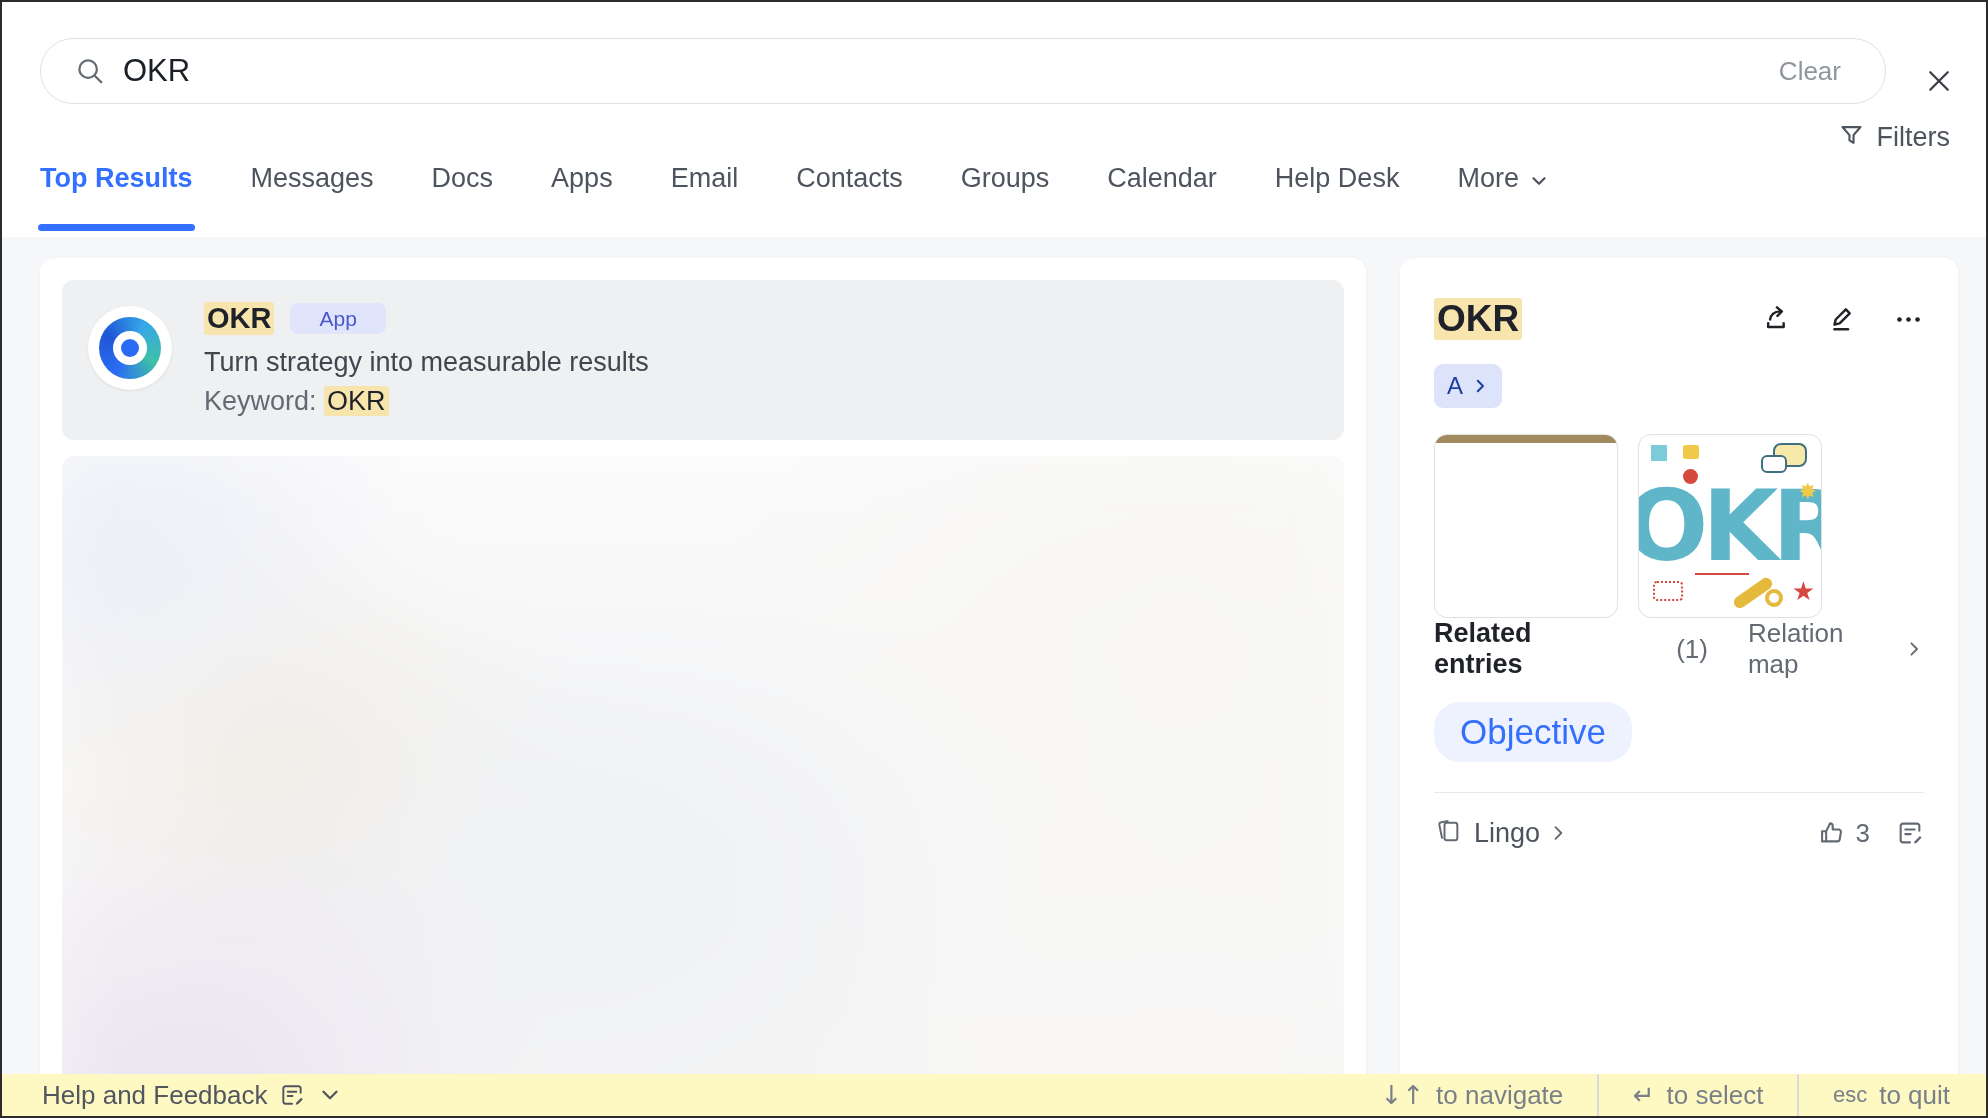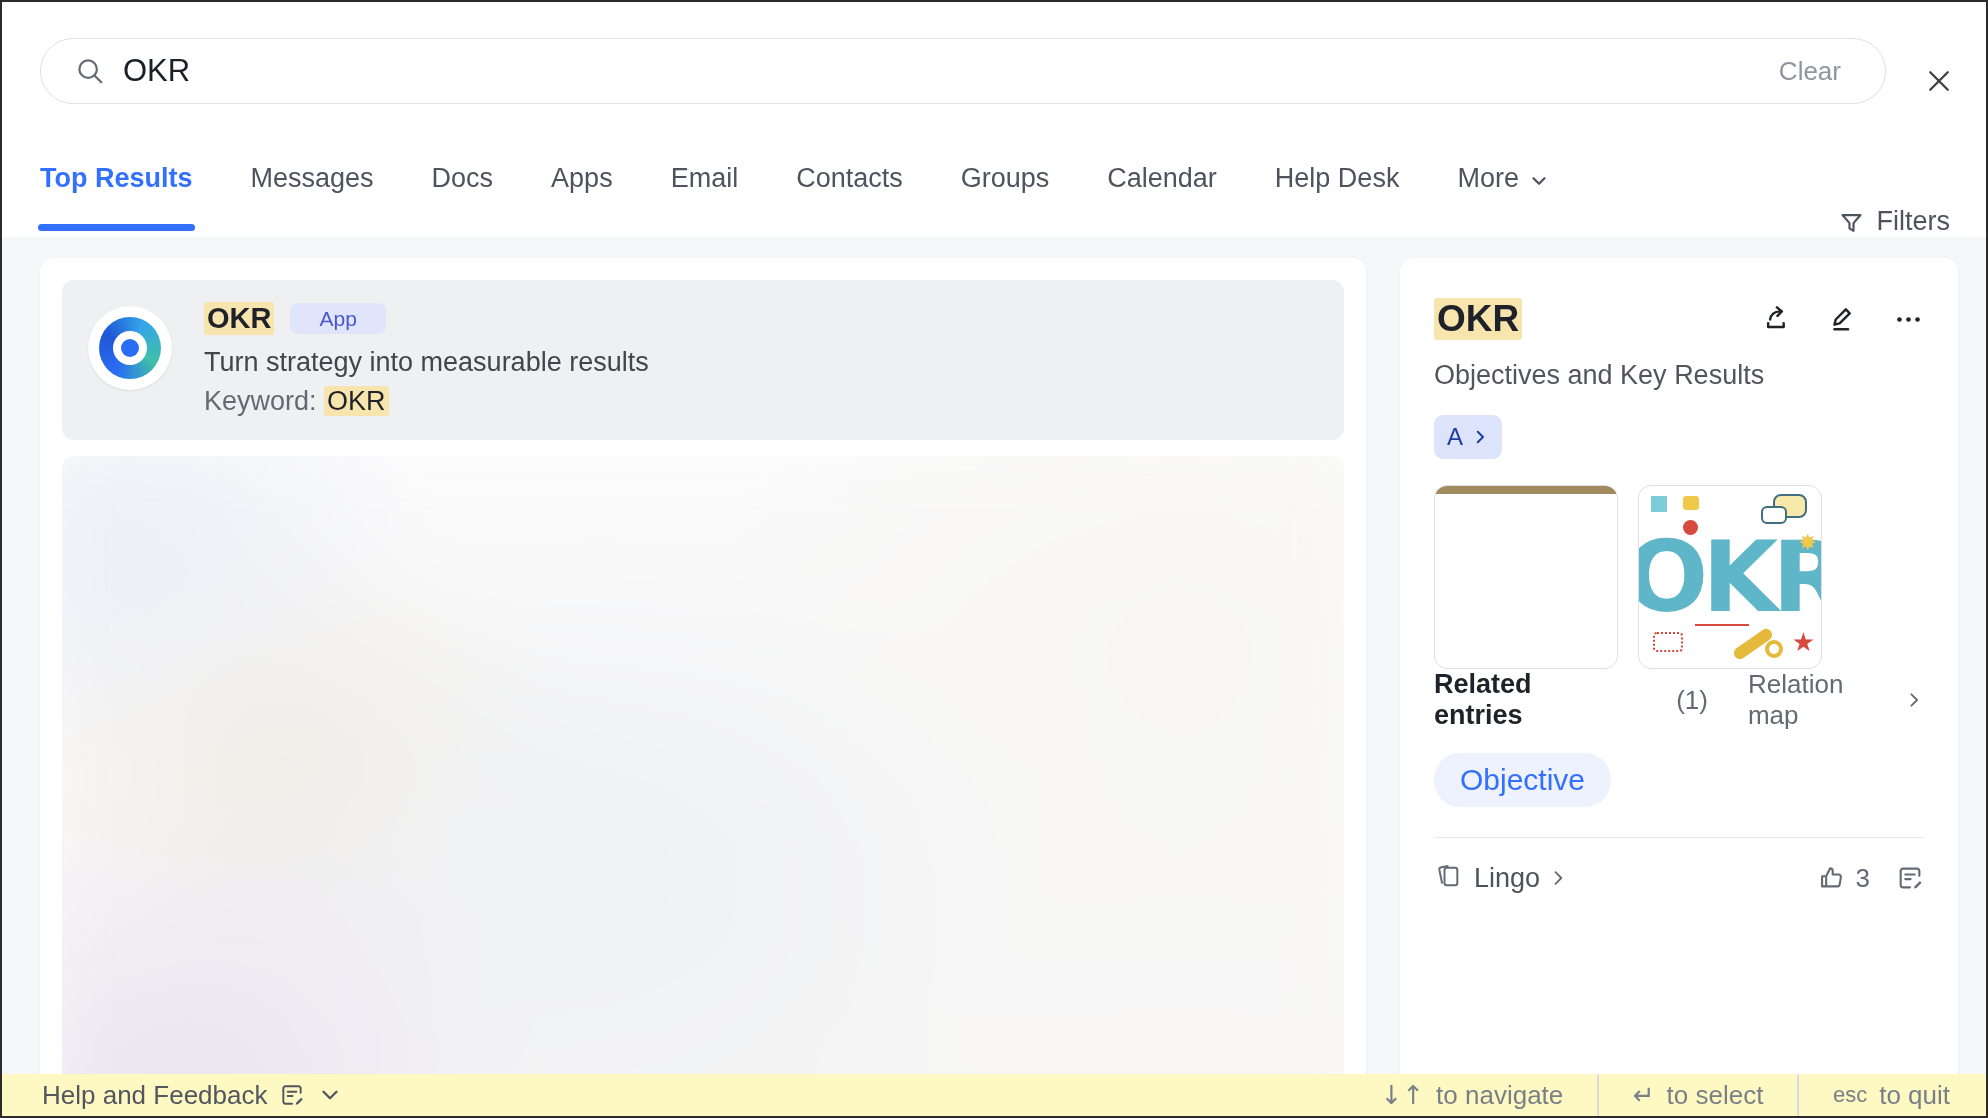--- a/index.html
+++ b/index.html
@@ -15,21 +15,21 @@
   .clear-btn { font-size:26px; color:#8f959e; padding:4px 10px; cursor:pointer; }
   .close-btn { position:absolute; right:28px; top:60px; width:38px; height:38px; color:#3b3f46; display:flex; align-items:center; justify-content:center; cursor:pointer; }
 
   
   .tab-bar { position:absolute; left:0; top:120px; width:100%; height:115px; background:#fff; }
   .tabs { position:absolute; left:38px; top:0; height:100%; display:flex; align-items:center; gap:58px; }
   .tab { font-size:27px; color:#4e545d; cursor:pointer; position:relative; padding-bottom:2px; white-space:nowrap; display:flex; align-items:center; gap:9px; }
   .tab.active { color:#3370ff; font-weight:700; }
   .tab.active::after { content:""; position:absolute; left:-2px; right:-2px; bottom:-35px; height:7px; border-radius:4px; background:#3370ff; }
   .tab .chev { width:22px; height:22px; color:#4e545d; margin-top:4px; }
-  .filters { position:absolute; right:36px; top:0; height:100%; display:flex; align-items:flex-end; gap:12px; font-size:27px; color:#4e545d; cursor:pointer; }
+  .filters { position:absolute; right:36px; top:0; height:100%; display:flex; align-items:flex-start; gap:12px; font-size:27px; color:#4e545d; cursor:pointer; }
   .filters svg { width:27px; height:27px; }
 
   
   .content { position:absolute; left:0; top:235px; width:100%; height:883px; background:#f6f7f9; }
 
   .left-card { position:absolute; left:38px; top:21px; width:1326px; height:900px; background:#fff; border-radius:14px; box-shadow:0 1px 4px rgba(31,35,41,.04); }
   .result-row { position:absolute; left:22px; top:22px; width:1282px; height:160px; background:#eff0f2; border-radius:12px; display:flex; align-items:flex-start; padding:22px 26px; cursor:pointer; }
   .app-icon { width:84px; height:84px; border-radius:50%; background:#fff; position:relative; flex:0 0 auto; margin-top:4px; box-shadow:0 1px 3px rgba(0,0,0,.08); }
   .app-icon .ring { position:absolute; left:11px; top:11px; width:62px; height:62px; border-radius:50%; background:conic-gradient(from 210deg, #2a6df4, #1f56d6, #35a6e8, #3fc0a8, #2a6df4); }
   .app-icon .ring2 { position:absolute; left:25px; top:25px; width:34px; height:34px; border-radius:50%; background:#fff; }
@@ -82,21 +82,21 @@
   .thumb2 .star { position:absolute; right:6px; bottom:10px; color:#d6493f; font-size:26px; }
   .thumb2 .gear { position:absolute; right:4px; top:44px; color:#f0c84a; font-size:22px; }
   .thumb2 .sq1 { position:absolute; left:14px; bottom:16px; width:30px; height:20px; border:2px dotted #d6493f; border-radius:4px; }
   .thumb2 .wave { position:absolute; left:56px; bottom:42px; width:54px; height:6px; border-bottom:2.5px solid #d6493f; }
 
   .related-row { display:flex; align-items:center;gap:40px; }
   .related-label { font-size:27px; font-weight:700; color:#1f2329; }
   .related-count { margin-left:12px; font-size:26px; color:#646a73; }
   .relation-map { margin-left:auto; display:flex; align-items:center; gap:6px; font-size:26px; color:#646a73; cursor:pointer; }
   .relation-map svg { width:20px; height:20px; }
-  .entry-pill { margin-top:22px; display:inline-block; background:#eef1fe; color:#3370ff; font-size:30px; border-radius:26px; padding:10px 26px; cursor:pointer; }
+  .entry-pill { margin-top:22px; display:inline-block; background:#eef1fe; color:#3370ff; font-size:35px; border-radius:26px; padding:10px 26px; cursor:pointer; }
   .rc-divider { margin-top:30px; border-top:1.5px solid #e8e9ec; }
   .lingo-row { margin-top:24px; display:flex; align-items:center; color:#646a73; }
   .lingo-label { margin-left:12px; font-size:27px; font-weight:400; color:#4d535c; }
   .lingo-row .chev-r { width:20px; height:20px; margin-left:8px; }
   .lingo-right { margin-left:auto; display:flex; align-items:center; gap:26px; }
   .like { display:flex; align-items:center; gap:10px; font-size:26px; cursor:pointer; }
   .like svg, .note-icon svg, .cards-icon svg { width:28px; height:28px; }
   .note-icon { cursor:pointer; display:flex; }
 
   
@@ -194,21 +194,20 @@
               <path d="M13.8 4.2l3 3L9 15l-4 1 1-4 7.8-7.8z"></path>
               <line x1="5" y1="19.5" x2="15.5" y2="19.5"></line>
             </svg>
           <svg viewBox="0 0 24 24" fill="currentColor">
               <circle cx="5" cy="12" r="1.8"></circle>
               <circle cx="12" cy="12" r="1.8"></circle>
               <circle cx="19" cy="12" r="1.8"></circle>
             </svg>
         </div>
       </div>
-      <div class="rc-sub">Objectives and Key Results</div>
       <div>
         <span class="level-badge">
           <span>A</span>
           <svg viewBox="0 0 24 24" fill="none" stroke="currentColor" stroke-width="2.6" stroke-linecap="round" stroke-linejoin="round">
               <polyline points="9,5 16,12 9,19"></polyline>
             </svg>
         </span>
       </div>
       <div class="thumbs">
         <div class="thumb thumb1"></div>

